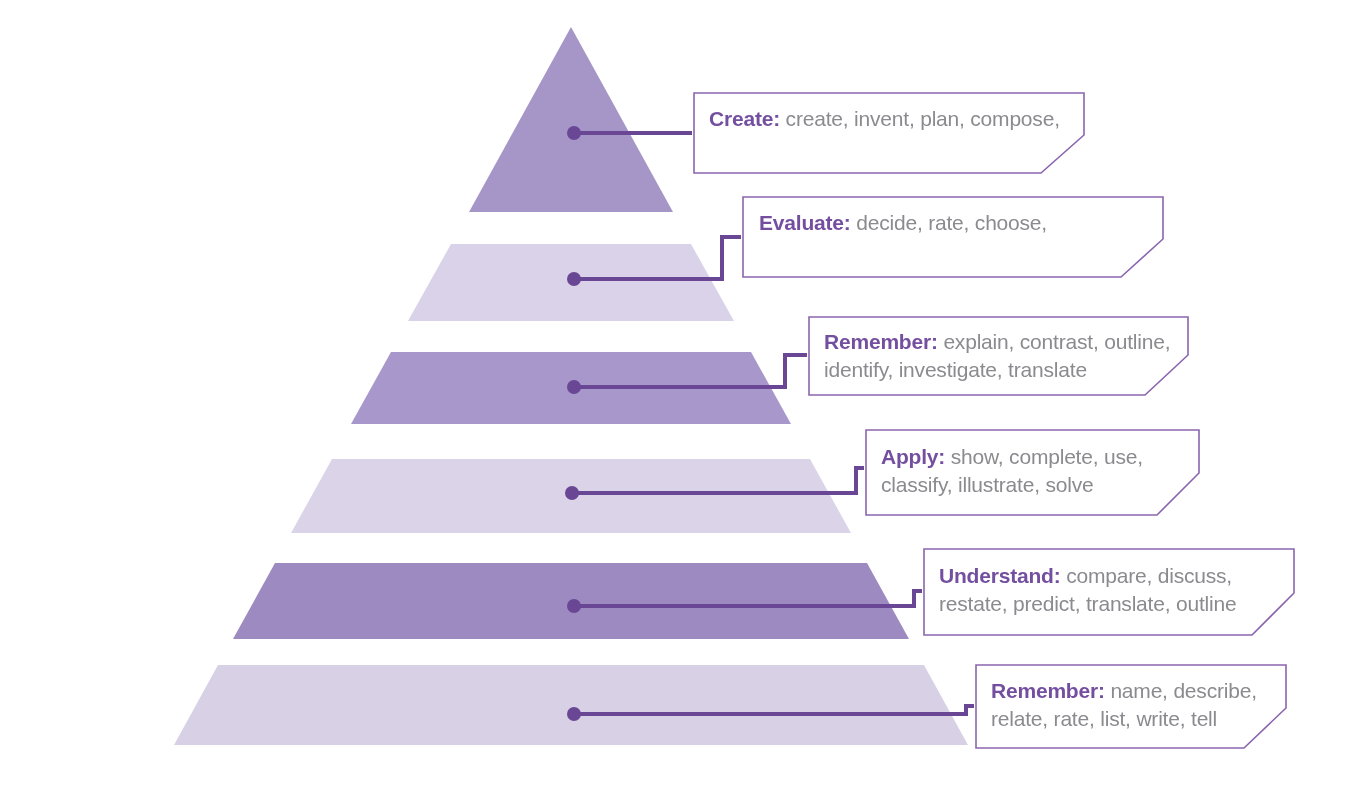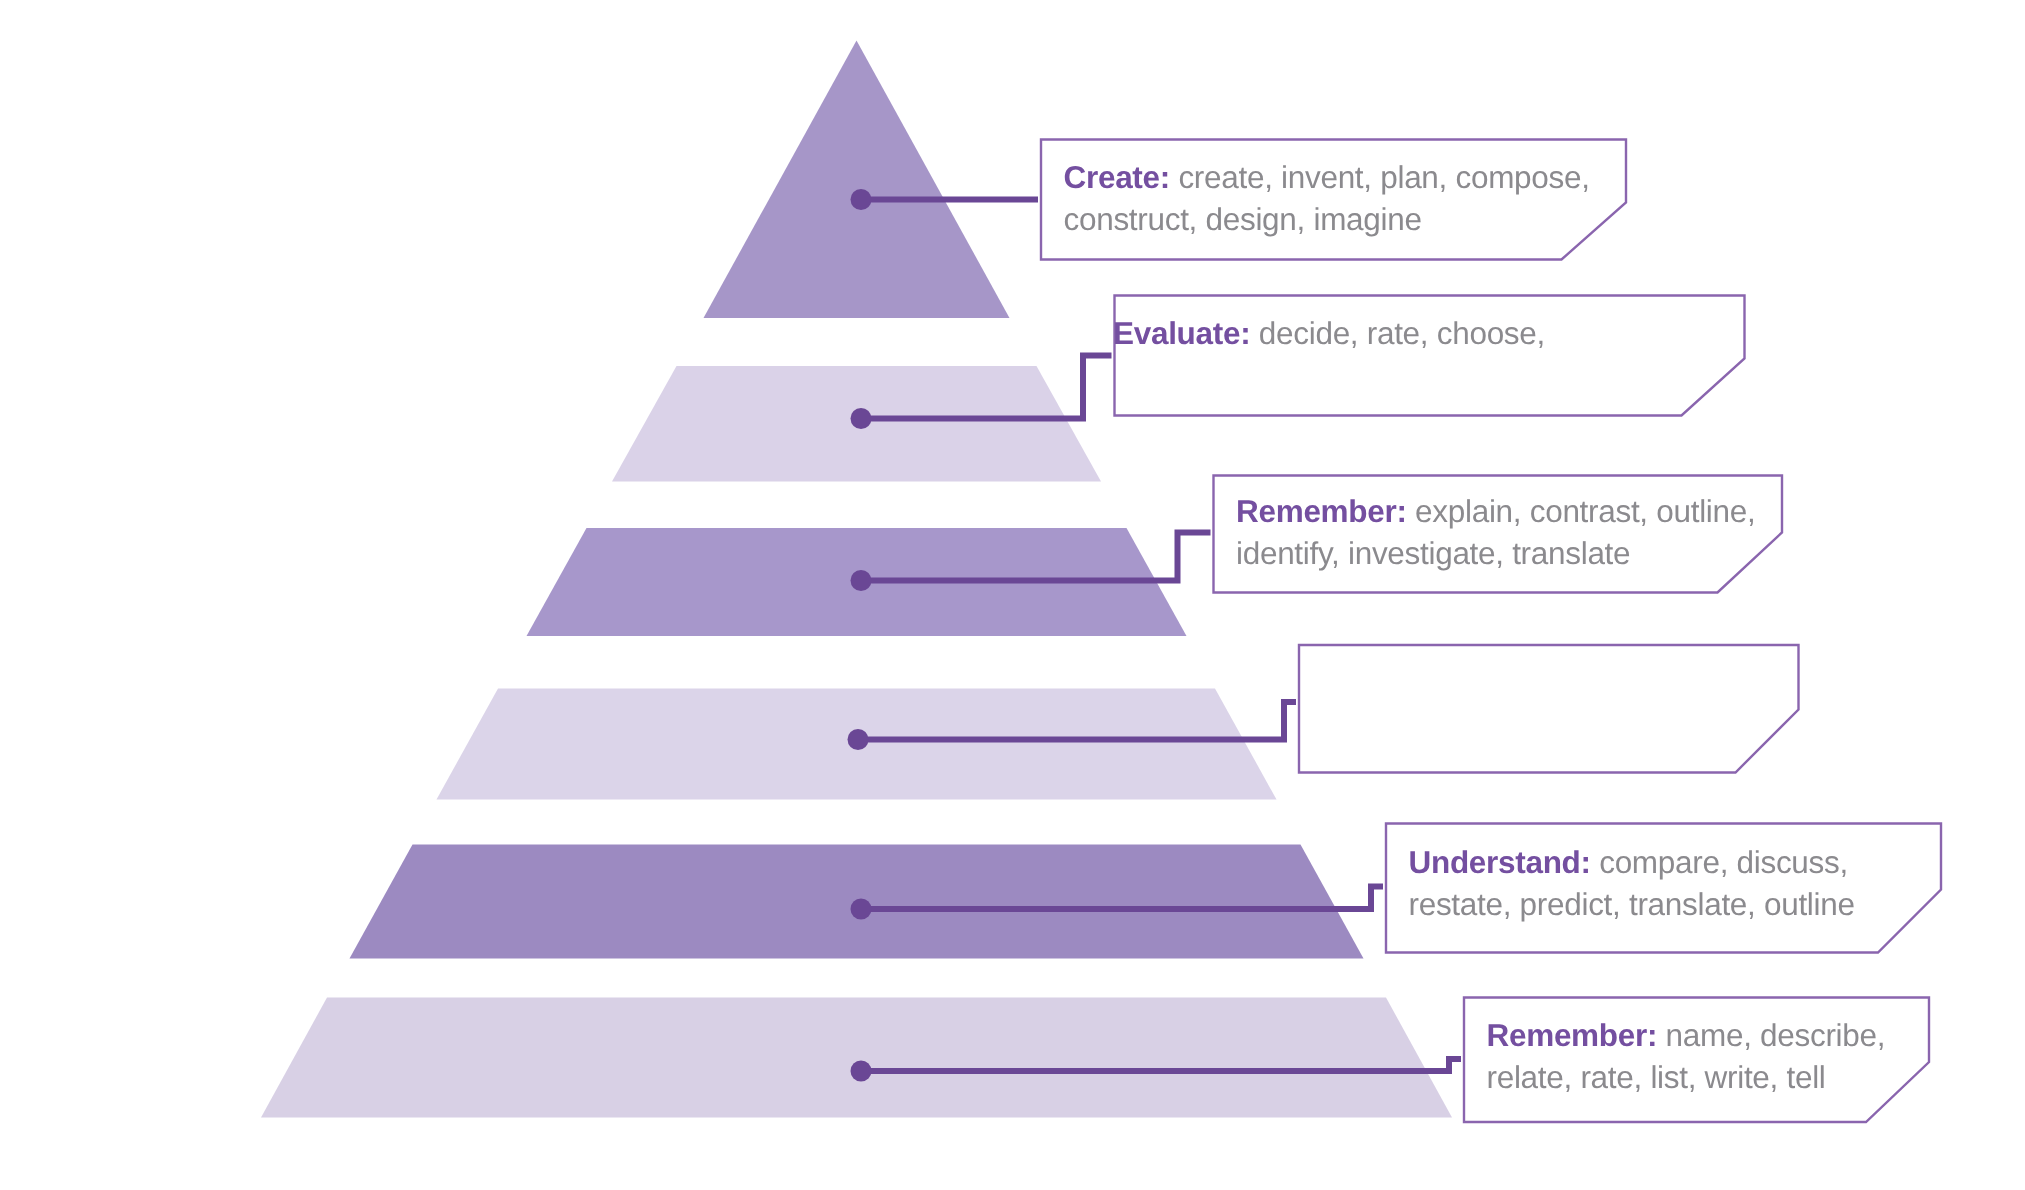--- a/index.html
+++ b/index.html
@@ -53,34 +53,38 @@
     <path class="box" d="M702,197 H1122 V239 L1080,277 H702 Z"></path>
     <path class="box" d="M768,317 H1147 V355 L1104,395 H768 Z"></path>
     <path class="box" d="M825,430 H1158 V473 L1116,515 H825 Z"></path>
     <path class="box" d="M883,549 H1253 V593 L1211,635 H883 Z"></path>
     <path class="box" d="M935,665 H1245 V708 L1203,748 H935 Z"></path>
   </svg>
 
   <div class="callout-text" style="left:668px;top:105px;">
     <span class="lbl">Create:</span>
     <span>create, invent, plan, compose,</span><br>
-    <span>construct, design, imagine</span>
   </div>
 
-  <div class="callout-text" style="left:701px;top:209px;">
+  <div class="callout-text" style="left:718px;top:209px;">
     <span class="lbl">Evaluate:</span>
     <span>decide, rate, choose,</span><br>
   </div>
 
   <div class="callout-text" style="left:783px;top:328px;">
     <span class="lbl">Remember:</span>
     <span>explain, contrast, outline,</span><br>
     <span>identify, investigate, translate</span>
   </div>
 
+  <div class="callout-text" style="left:840px;top:443px;">
+    <span class="lbl">Apply:</span>
+    <span>show, complete, use,</span><br>
+    <span>classify, illustrate, solve</span>
+  </div>
 
   <div class="callout-text" style="left:898px;top:562px;">
     <span class="lbl">Understand:</span>
     <span>compare, discuss,</span><br>
     <span>restate, predict, translate, outline</span>
   </div>
 
   <div class="callout-text" style="left:950px;top:677px;">
     <span class="lbl">Remember:</span>
     <span>name, describe,</span><br>

